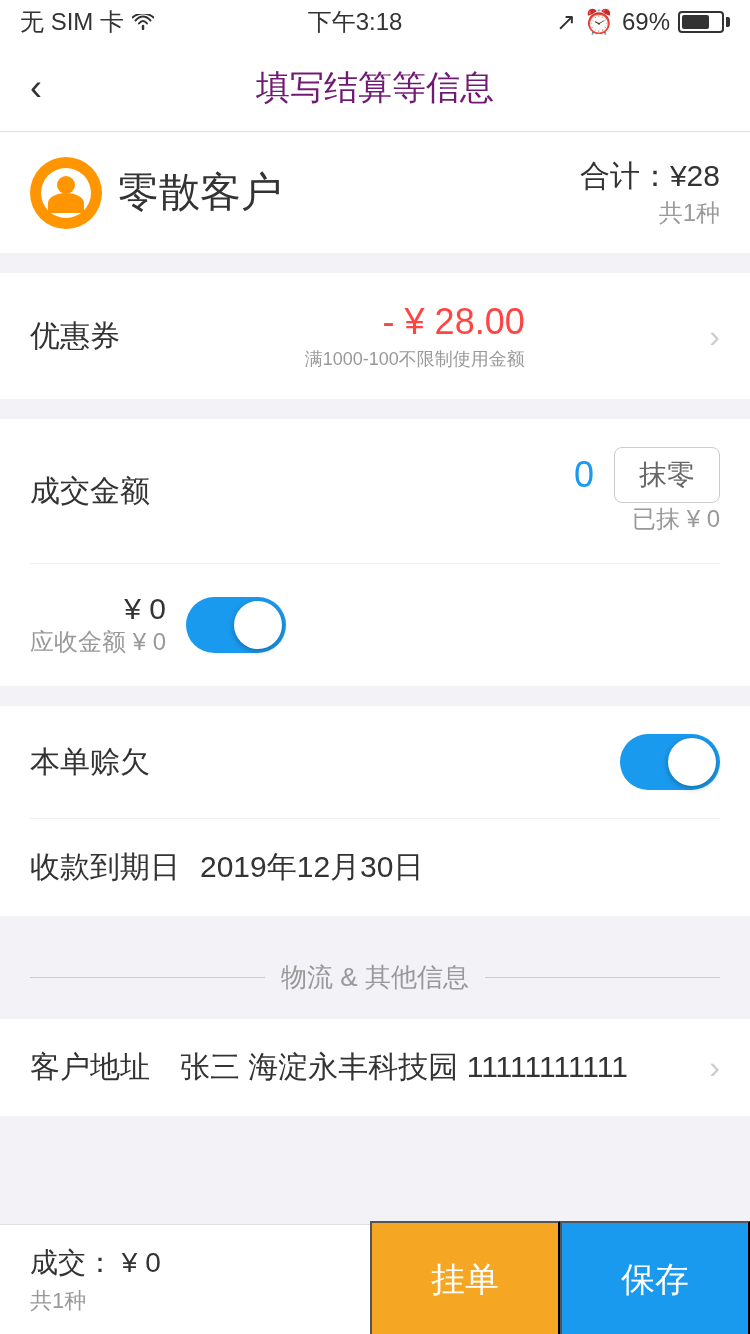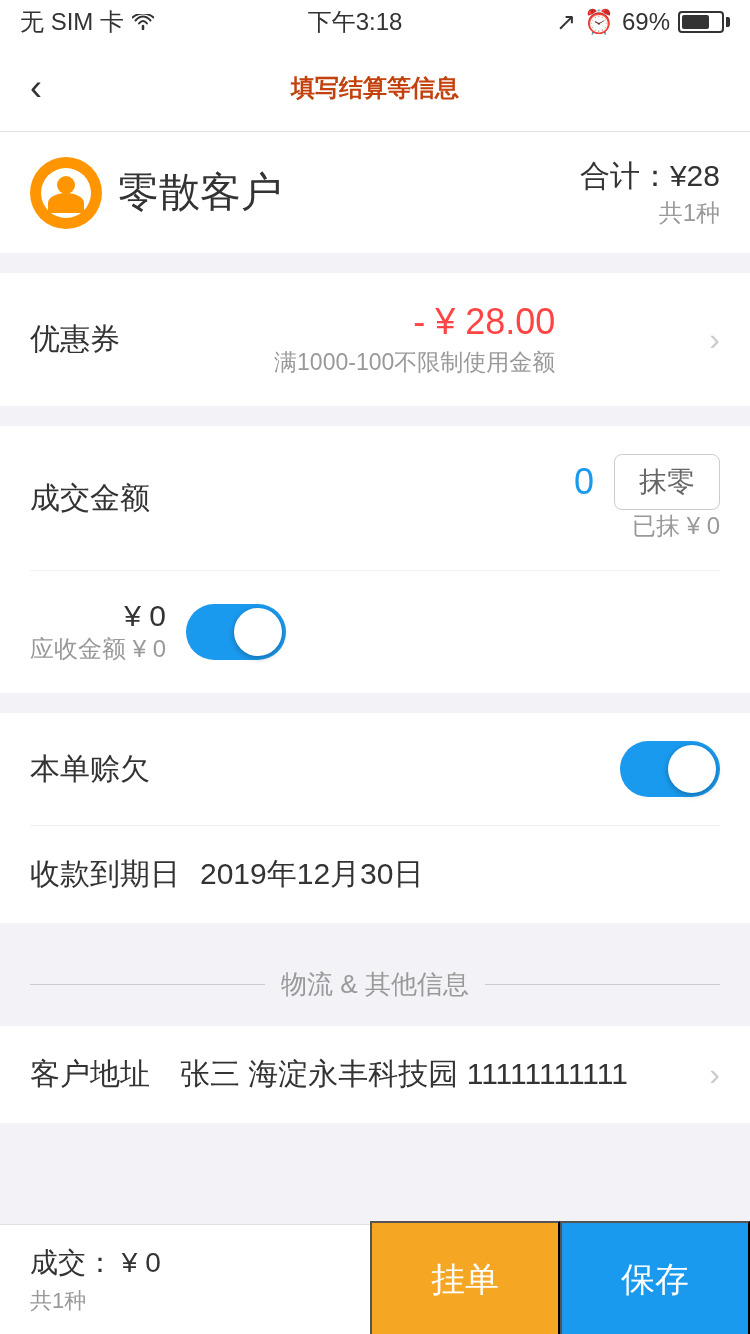--- a/index.html
+++ b/index.html
@@ -46,23 +46,23 @@
       border-bottom: 1px solid #e0e0e0;
     }
     .nav-back {
       position: absolute;
       left: 30px;
       font-size: 36px;
       color: #333;
       cursor: pointer;
     }
     .nav-title {
-      font-size: 24px;
-      font-weight: 700;
-      color: #c2410c;
+      font-size: 34px;
+      font-weight: 400;
+      color: #701a75;
     }
 
     
     .content {
       flex: 1;
       overflow-y: auto;
       padding-bottom: 120px;
     }
 
     
@@ -157,21 +157,21 @@
     .coupon-label {
       font-size: 30px;
       color: #333;
     }
     .coupon-amount {
       font-size: 36px;
       color: #ff4444;
       font-weight: 500;
     }
     .coupon-desc {
-      font-size: 23px;
+      font-size: 18px;
       color: #999;
       text-align: right;
       margin-top: 4px;
     }
     .coupon-chevron {
       color: #ccc;
       font-size: 32px;
     }
 
     

